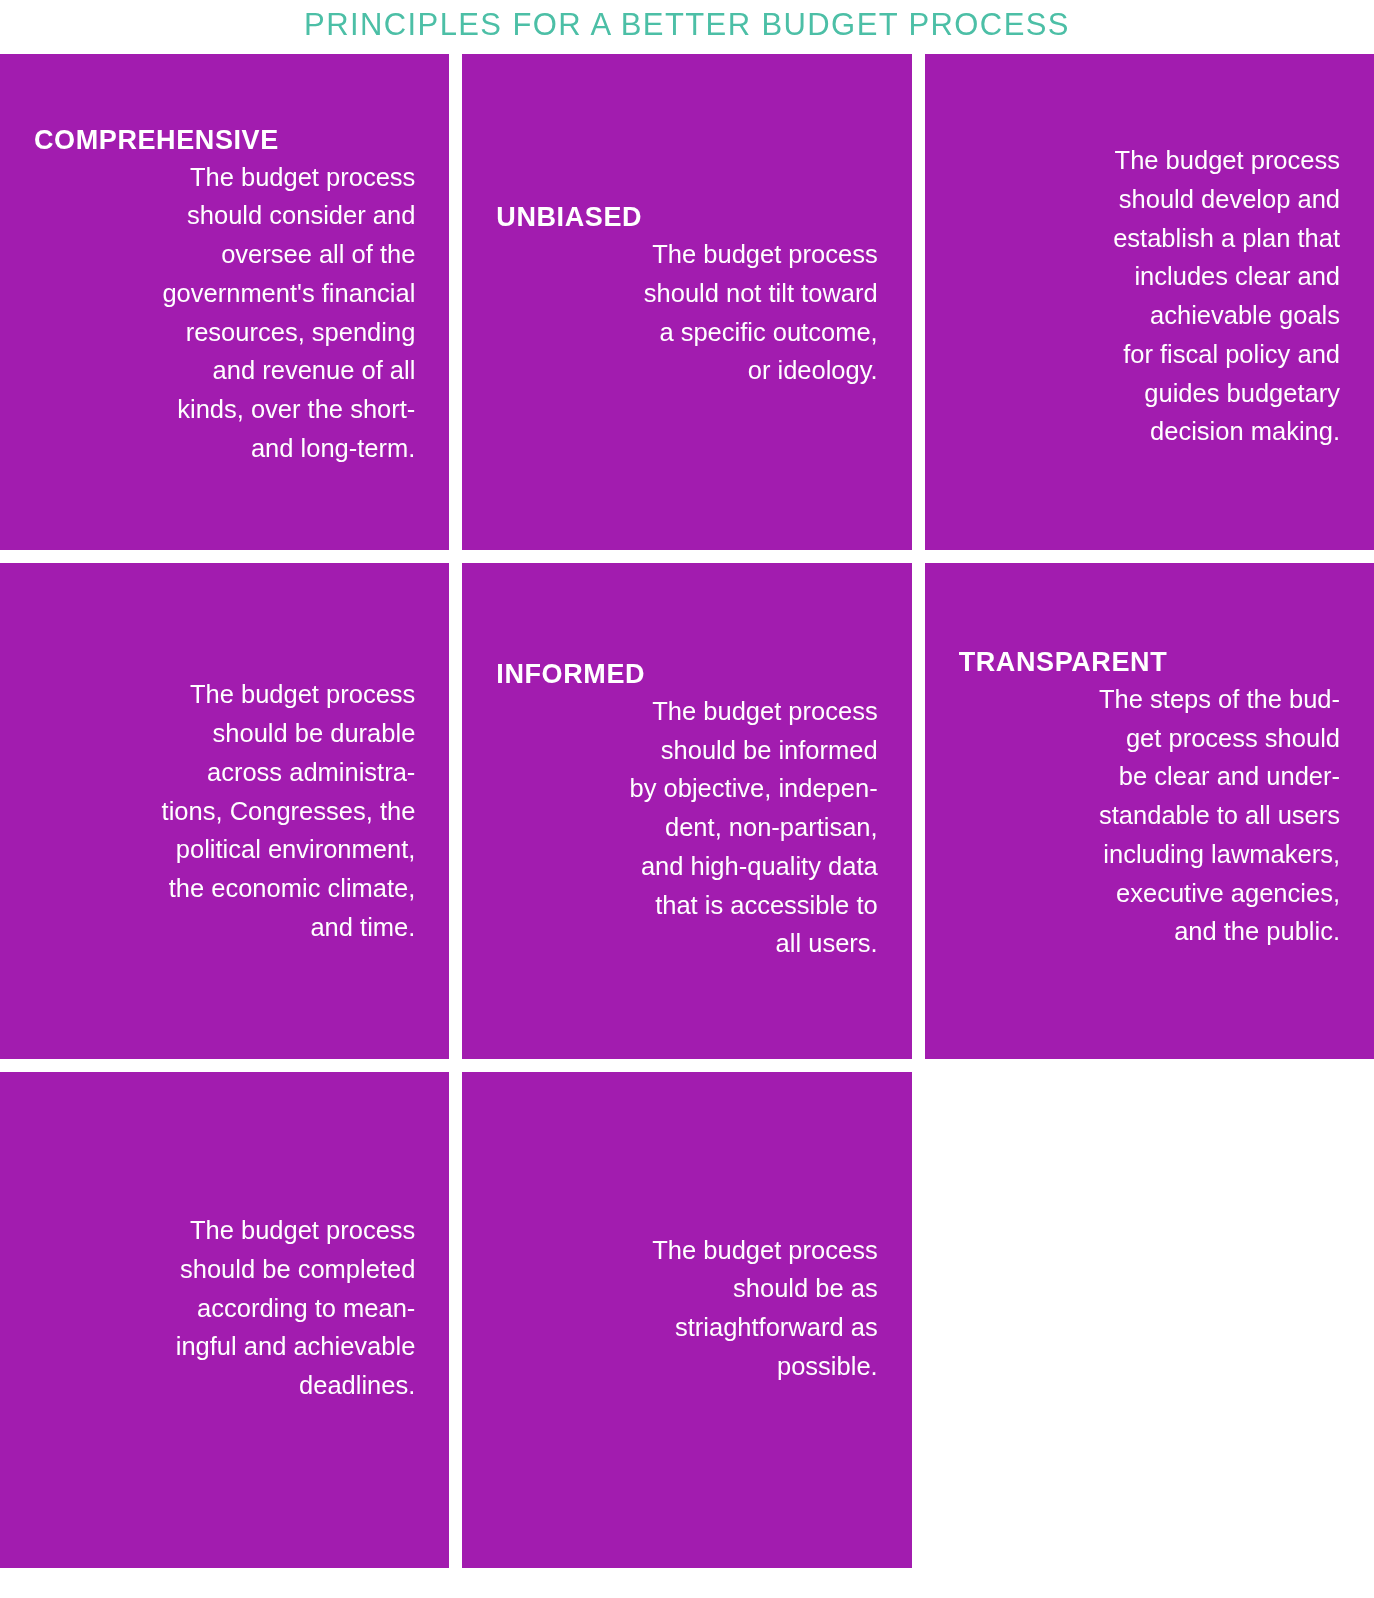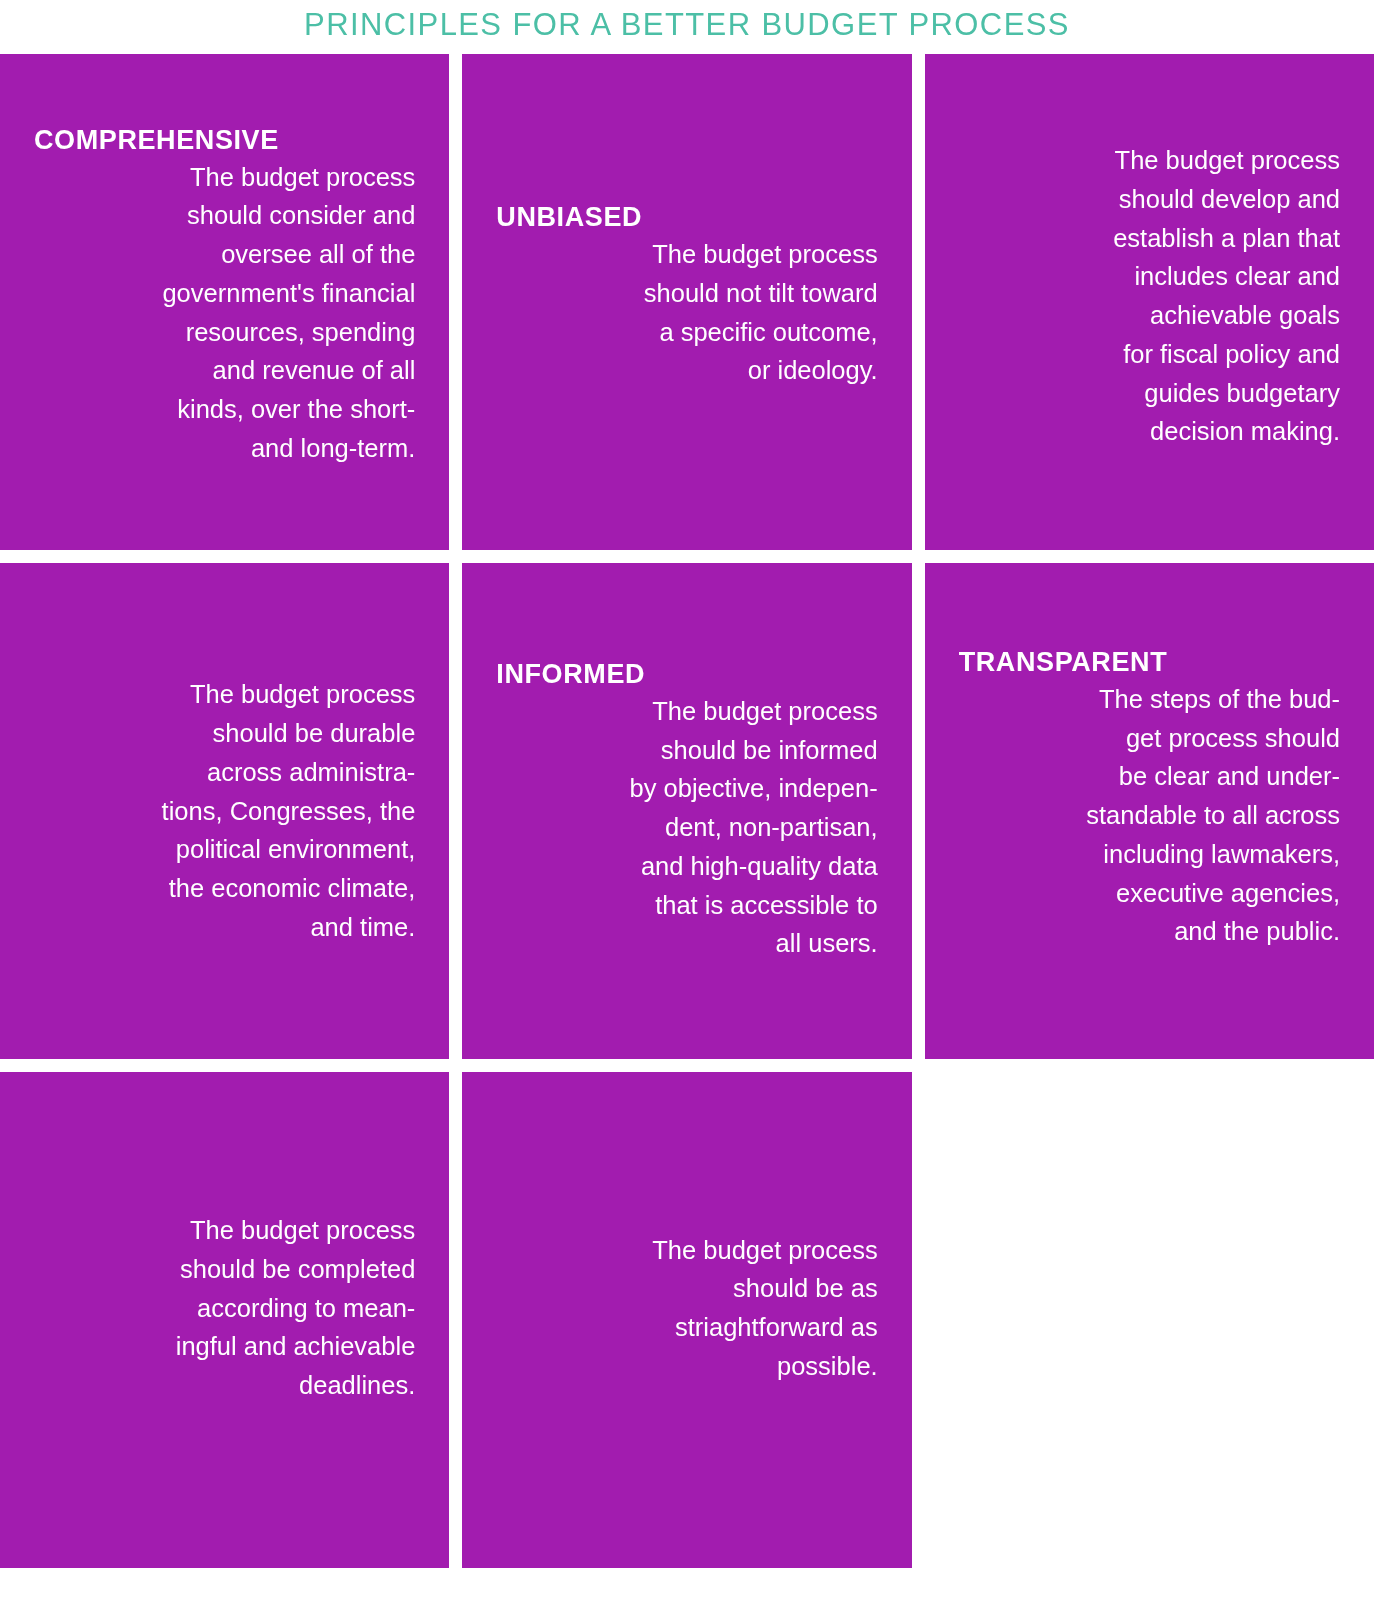--- a/index.html
+++ b/index.html
@@ -144,21 +144,21 @@
 all users.</p>
       </div>
     </div>
 
     <div class="cell row3">
       <div class="inner">
         <h2>TRANSPARENT</h2>
         <p>The steps of the bud-
 get process should
 be clear and under-
-standable to all across
+standable to all users
 including lawmakers,
 executive agencies,
 and the public.</p>
       </div>
     </div>
 
     <div class="cell row3">
       <div class="inner">
         <p>The budget process
 should be completed

